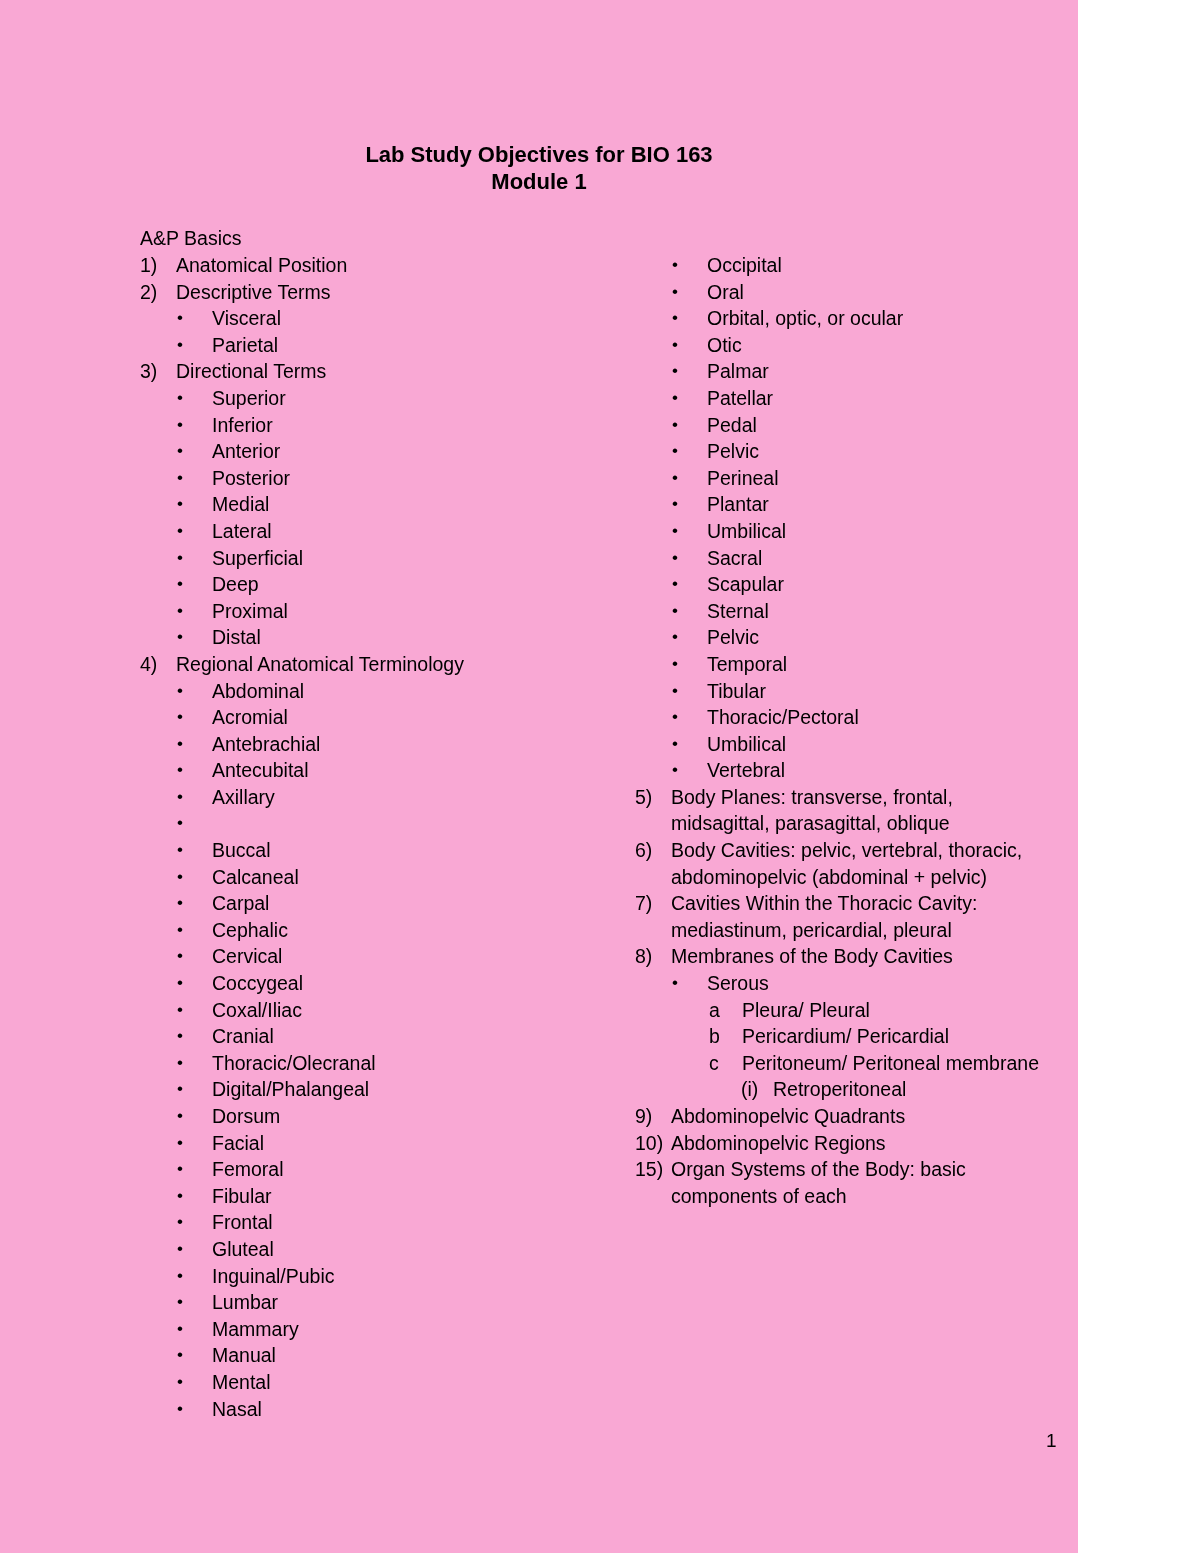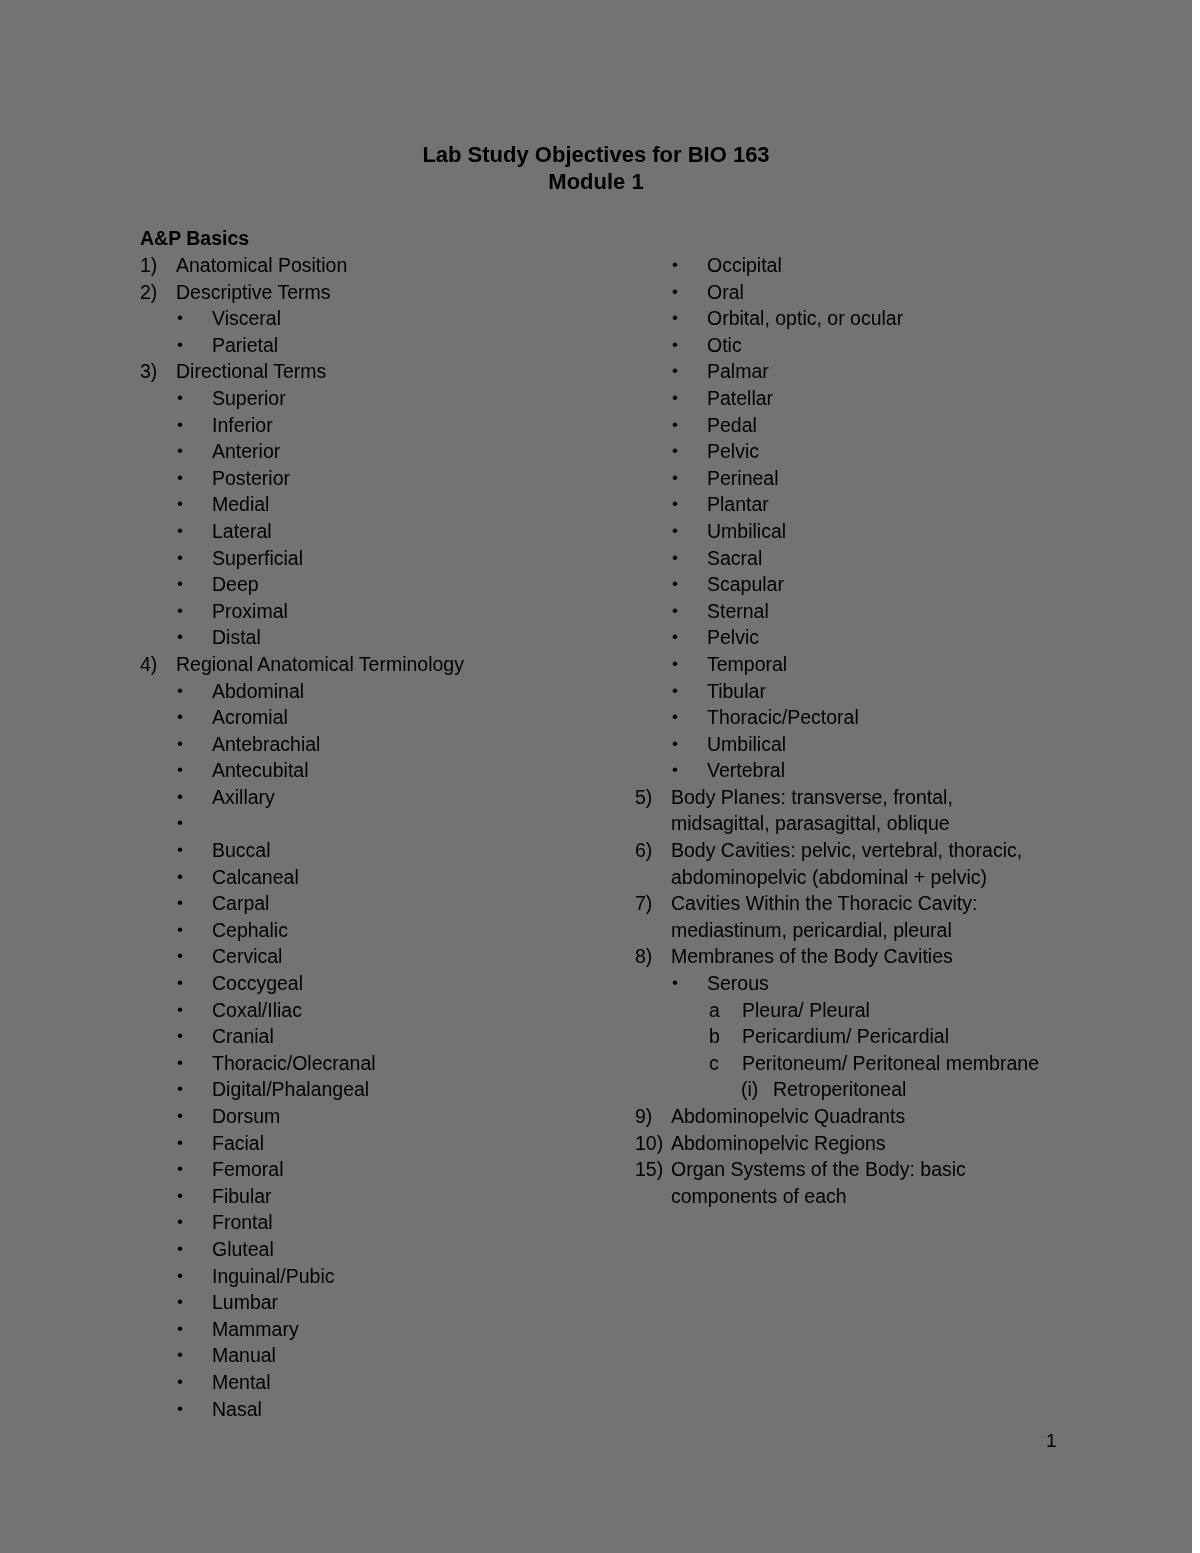--- a/index.html
+++ b/index.html
@@ -2,42 +2,42 @@
 <html><head>
 <meta charset="utf-8">
 <style>
   html, body {
     margin: 0;
     padding: 0;
     background: #ffffff;
   }
   .page {
     position: relative;
-    width: 1192px;
+    width: 1078px;
     height: 1553px;
-    background: #737373;
+    background: #f9a8d4;
     font-family: "Liberation Sans", "DejaVu Sans", sans-serif;
     color: #000000;
     overflow: hidden;
   }
   .title-block {
     position: absolute;
     top: 141px;
     left: 0;
     width: 100%;
     text-align: center;
     font-weight: 700;
     font-size: 22px;
     line-height: 27px;
   }
   .section-heading {
     position: absolute;
     top: 225px;
     left: 140px;
-    font-weight: 700;
+    font-weight: 400;
     font-size: 19.5px;
     line-height: 27px;
   }
   .col {
     position: absolute;
     top: 252px;
     font-size: 19.5px;
     line-height: 26.6px;
   }
   .col-left  { left: 140px; width: 480px; }

